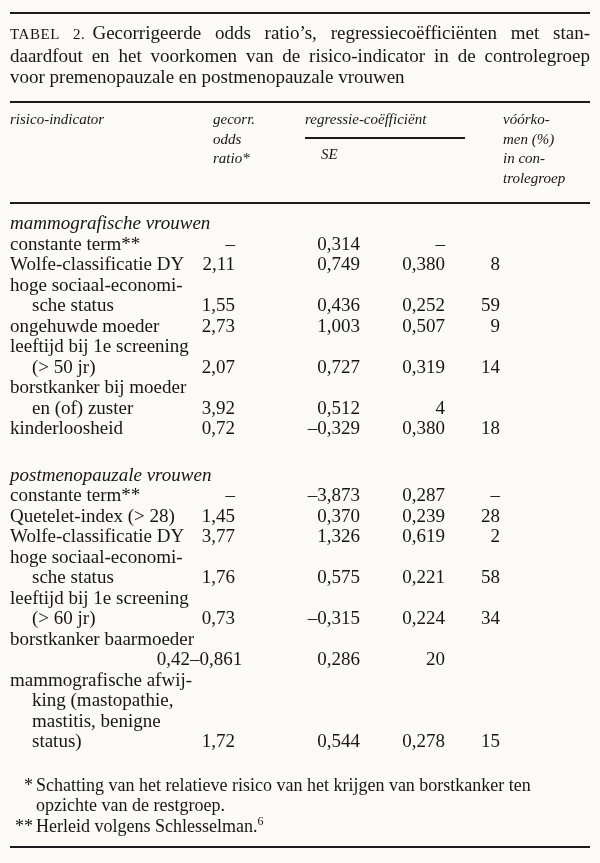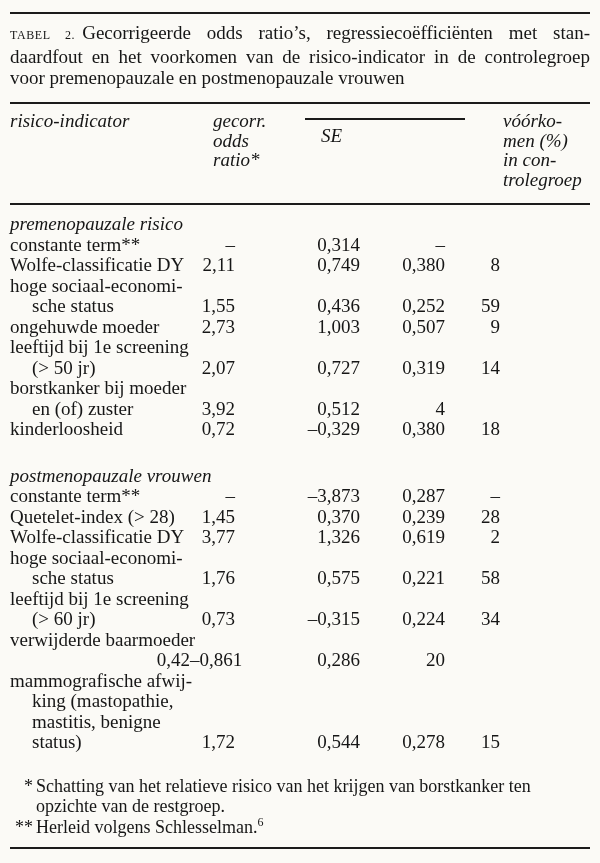--- a/index.html
+++ b/index.html
@@ -17,29 +17,29 @@
   .rule{height:0;border-top:2px solid #1b1b1b;}
   .rule.r1{margin-top:12px;}
   .rule.r2{margin-top:14px;}
   .rule.r3{margin-top:14px;}
   .rule.r4{margin-top:10px;}
 
   
   .title{margin-top:8px;font-size:19px;line-height:21px;}
   .t-line{text-align:justify;text-align-last:justify;}
   .t-line.last{text-align-last:left;}
-  .tabel-tag{font-size:12px;letter-spacing:.6px;margin-right:7px;}
+  .tabel-tag{font-size:15px;letter-spacing:.6px;margin-right:7px;}
 
   
   .header{
     margin-top:7px;
     display:grid;
     grid-template-columns:203px 92px 198px 1fr;
     font-style:italic;
-    font-size:19px;line-height:19.5px;
+    font-size:15px;line-height:19.5px;
   }
   .rc-label{white-space:nowrap;}
   .rc-rule{width:160px;border-top:2px solid #1b1b1b;margin:7px 0 6px;}
   .rc-se{width:160px;text-align:left;padding-left:16px;box-sizing:border-box;}
 
   
   .tbl{margin-top:9px;font-size:19px;line-height:20.5px;}
   .row{display:grid;grid-template-columns:180px 45px 125px 85px 55px;align-items:baseline;}
   .c1{white-space:nowrap;}
   .c1.ind{padding-left:22px;}
@@ -71,37 +71,38 @@
   <div class="rule r2"></div>
 
   <div class="header">
     <div>risico-indicator</div>
     <div>
       <div>gecorr.</div>
       <div>odds</div>
       <div>ratio*</div>
     </div>
     <div>
+      <div class="rc-label">regressie-coëfficiënt</div>
       <div class="rc-rule"></div>
       <div class="rc-se">SE</div>
     </div>
     <div>
       <div>vóórko-</div>
       <div>men (%)</div>
       <div>in con-</div>
       <div>trolegroep</div>
     </div>
   </div>
 
   <div class="rule r3"></div>
 
   <div class="tbl" id="tbl-body">
       <div class="section">
         <div class="row">
-          <div class="c1 sec-h">premenopauzale risico</div>
+          <div class="c1 sec-h">mammografische vrouwen</div>
         </div>
         <div class="row">
           <div class="c1">constante term**</div>
           <div class="num">–</div>
           <div class="num">0,314</div>
           <div class="num">–</div>
         </div>
         <div class="row">
           <div class="c1">Wolfe-classificatie DY</div>
           <div class="num">2,11</div>
@@ -192,21 +193,21 @@
           <div class="c1">leeftijd bij 1e screening</div>
         </div>
         <div class="row">
           <div class="c1 ind">(&gt; 60 jr)</div>
           <div class="num">0,73</div>
           <div class="num">–0,315</div>
           <div class="num">0,224</div>
           <div class="num">34</div>
         </div>
         <div class="row">
-          <div class="c1">verwijderde baarmoeder</div>
+          <div class="c1">borstkanker baarmoeder</div>
         </div>
         <div class="row">
           <div class="num">0,42</div>
           <div class="num">–0,861</div>
           <div class="num">0,286</div>
           <div class="num">20</div>
         </div>
         <div class="row">
           <div class="c1">mammografische afwij-</div>
         </div>

